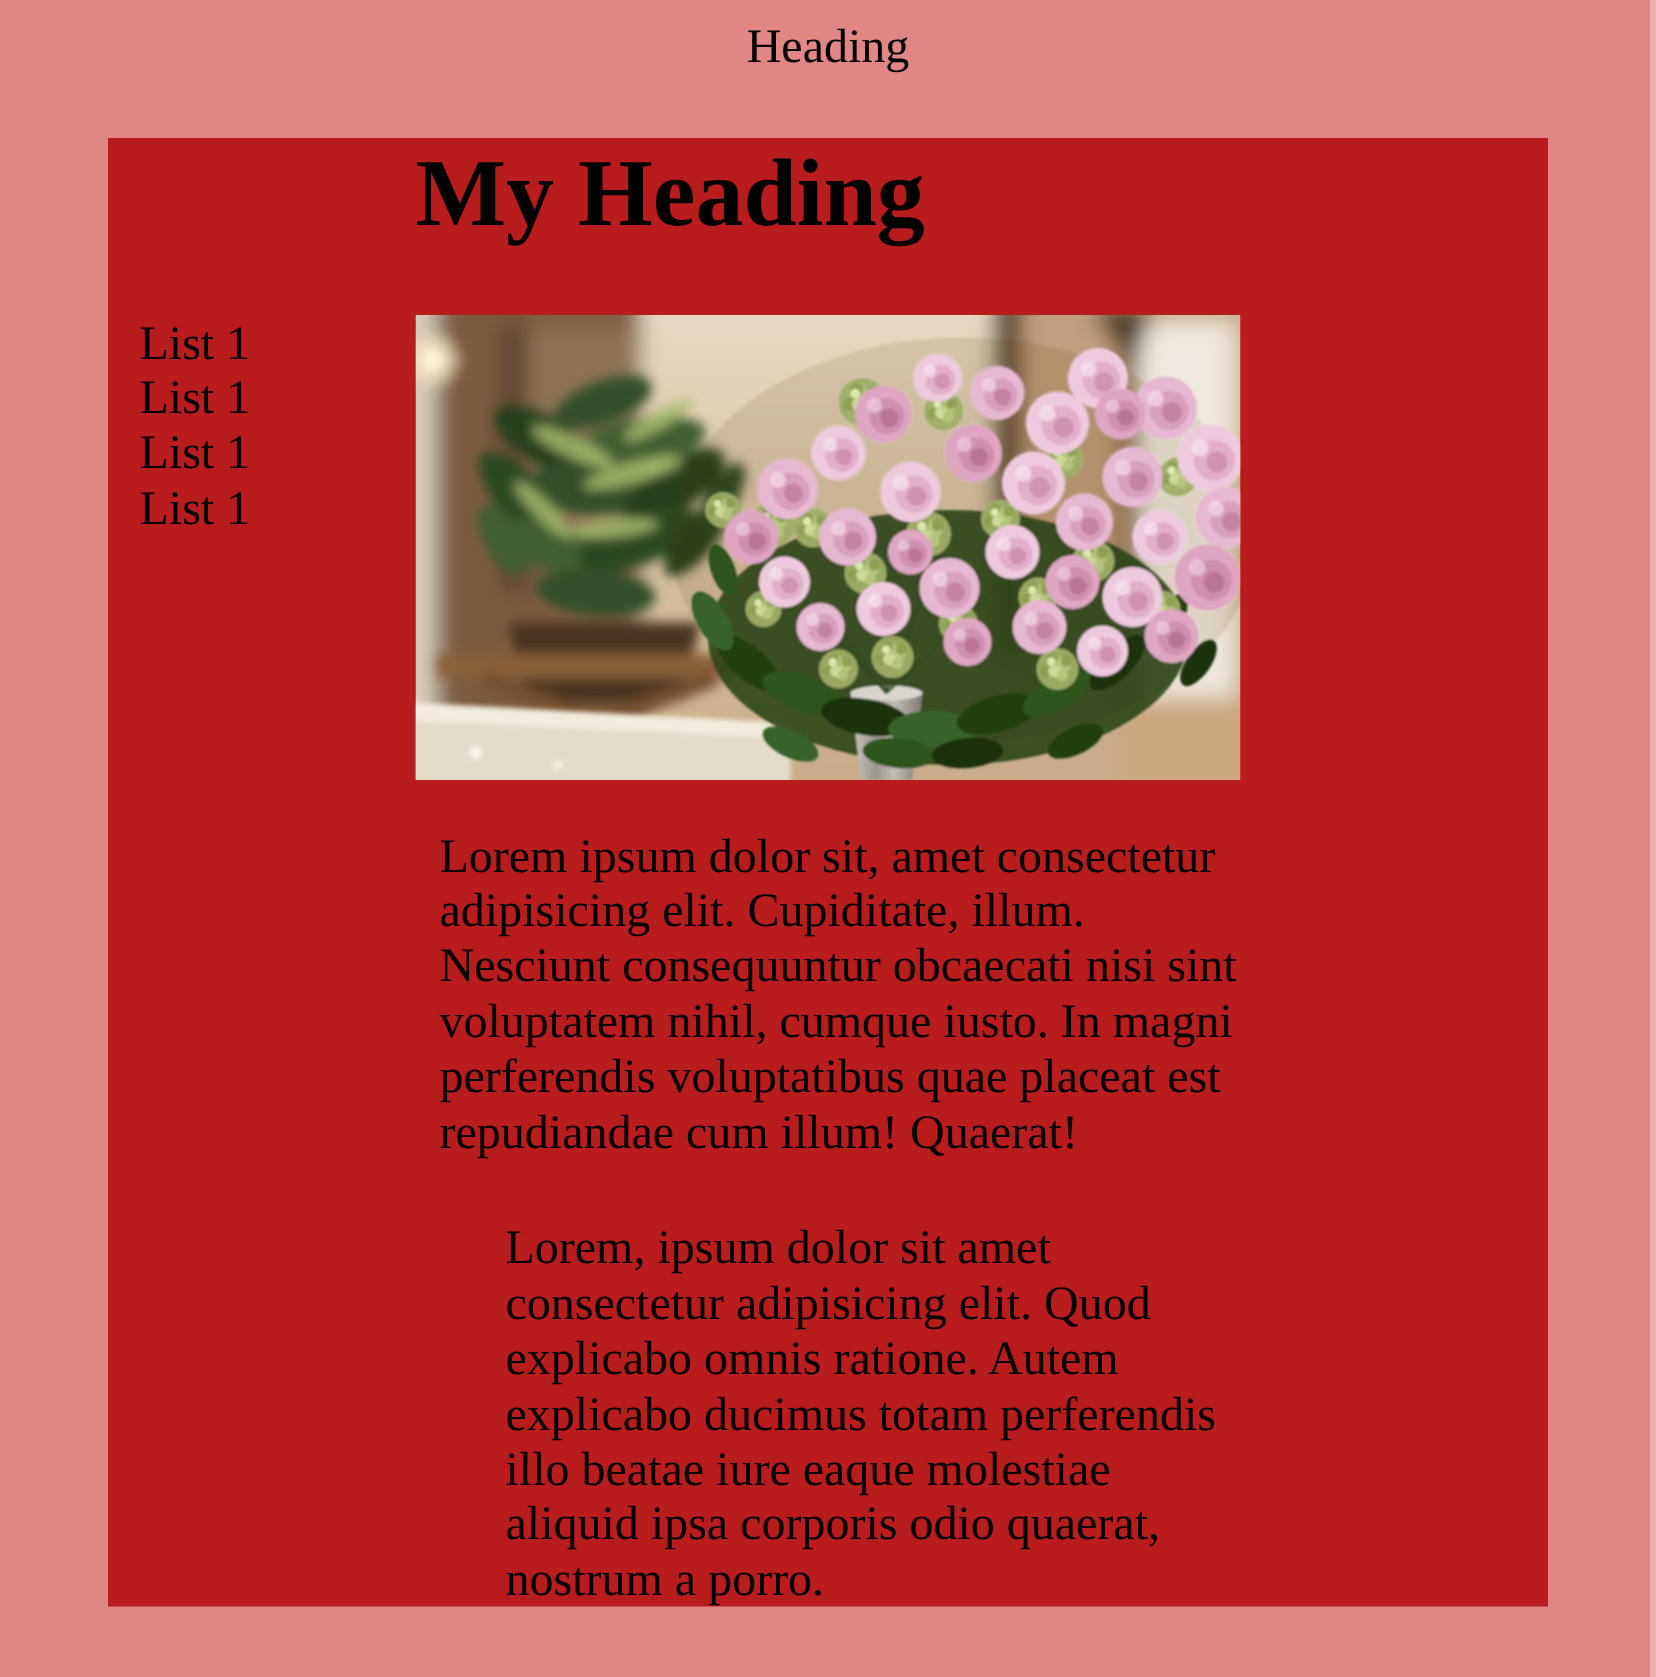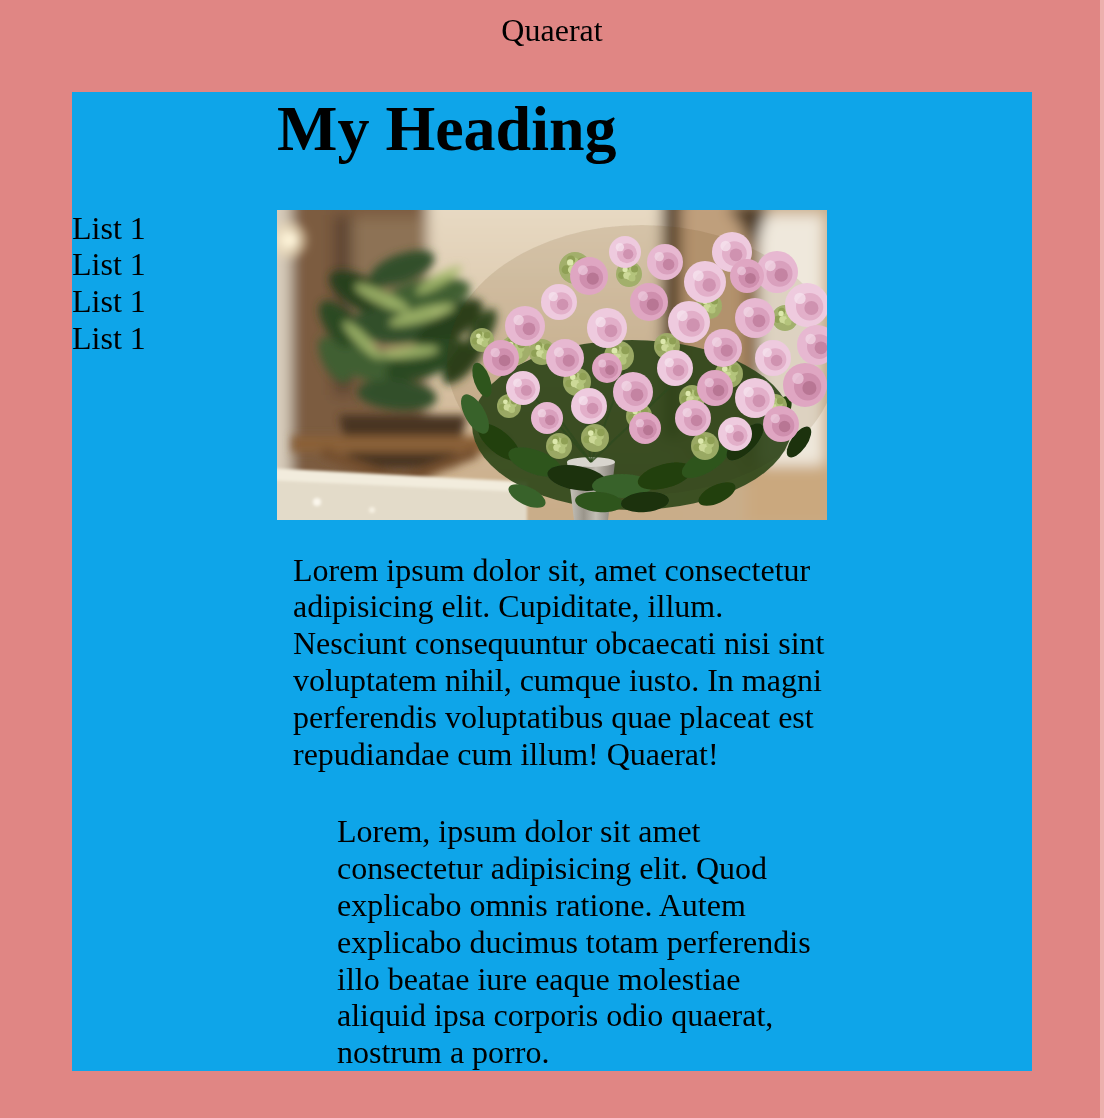--- a/index.html
+++ b/index.html
@@ -25,44 +25,44 @@
     font-size: 64px;
     font-weight: bold;
     margin: 39px 0 0 205px;
     line-height: 1.15;
   }
   .row {
     display: grid;
     grid-template-columns: 205px 572px 183px;
     margin-top: 44px;
   }
-  .left-col .list-item { line-height: 1.15; }
+  .left-col .list-item { line-height: 1.15; padding-left: 21px; }
   .main-col { padding-right: 22px; }
   .photo {
     width: 550px;
     height: 310px;
     overflow: hidden;
   }
   .photo svg { display: block; width: 550px; height: 310px; }
   .para1 { margin: 32px 0 0 16px; }
   .para2 { margin: 41px 12px 0 60px; }
   .right-col p { margin: 0; }
   .scrollbar-strip {
     position: fixed;
     top: 0; right: 0;
     width: 4px; height: 100%;
     background: #ecb0ad;
   }
 </style>
 </head>
 <body style="background: rgb(224, 134, 132);">
 
-<div class="top-heading">Quaerat</div>
-
-<div class="container" style="background: #0ea5e9;">
+<div class="top-heading">Heading</div>
+
+<div class="container" style="background: #b91c1c;">
 
   <h1 class="main-heading">My Heading</h1>
 
   <div class="row">
 
     <div class="left-col" id="leftList">
         <div class="list-item">List 1</div>
         <div class="list-item">List 1</div>
         <div class="list-item">List 1</div>
         <div class="list-item">List 1</div>

